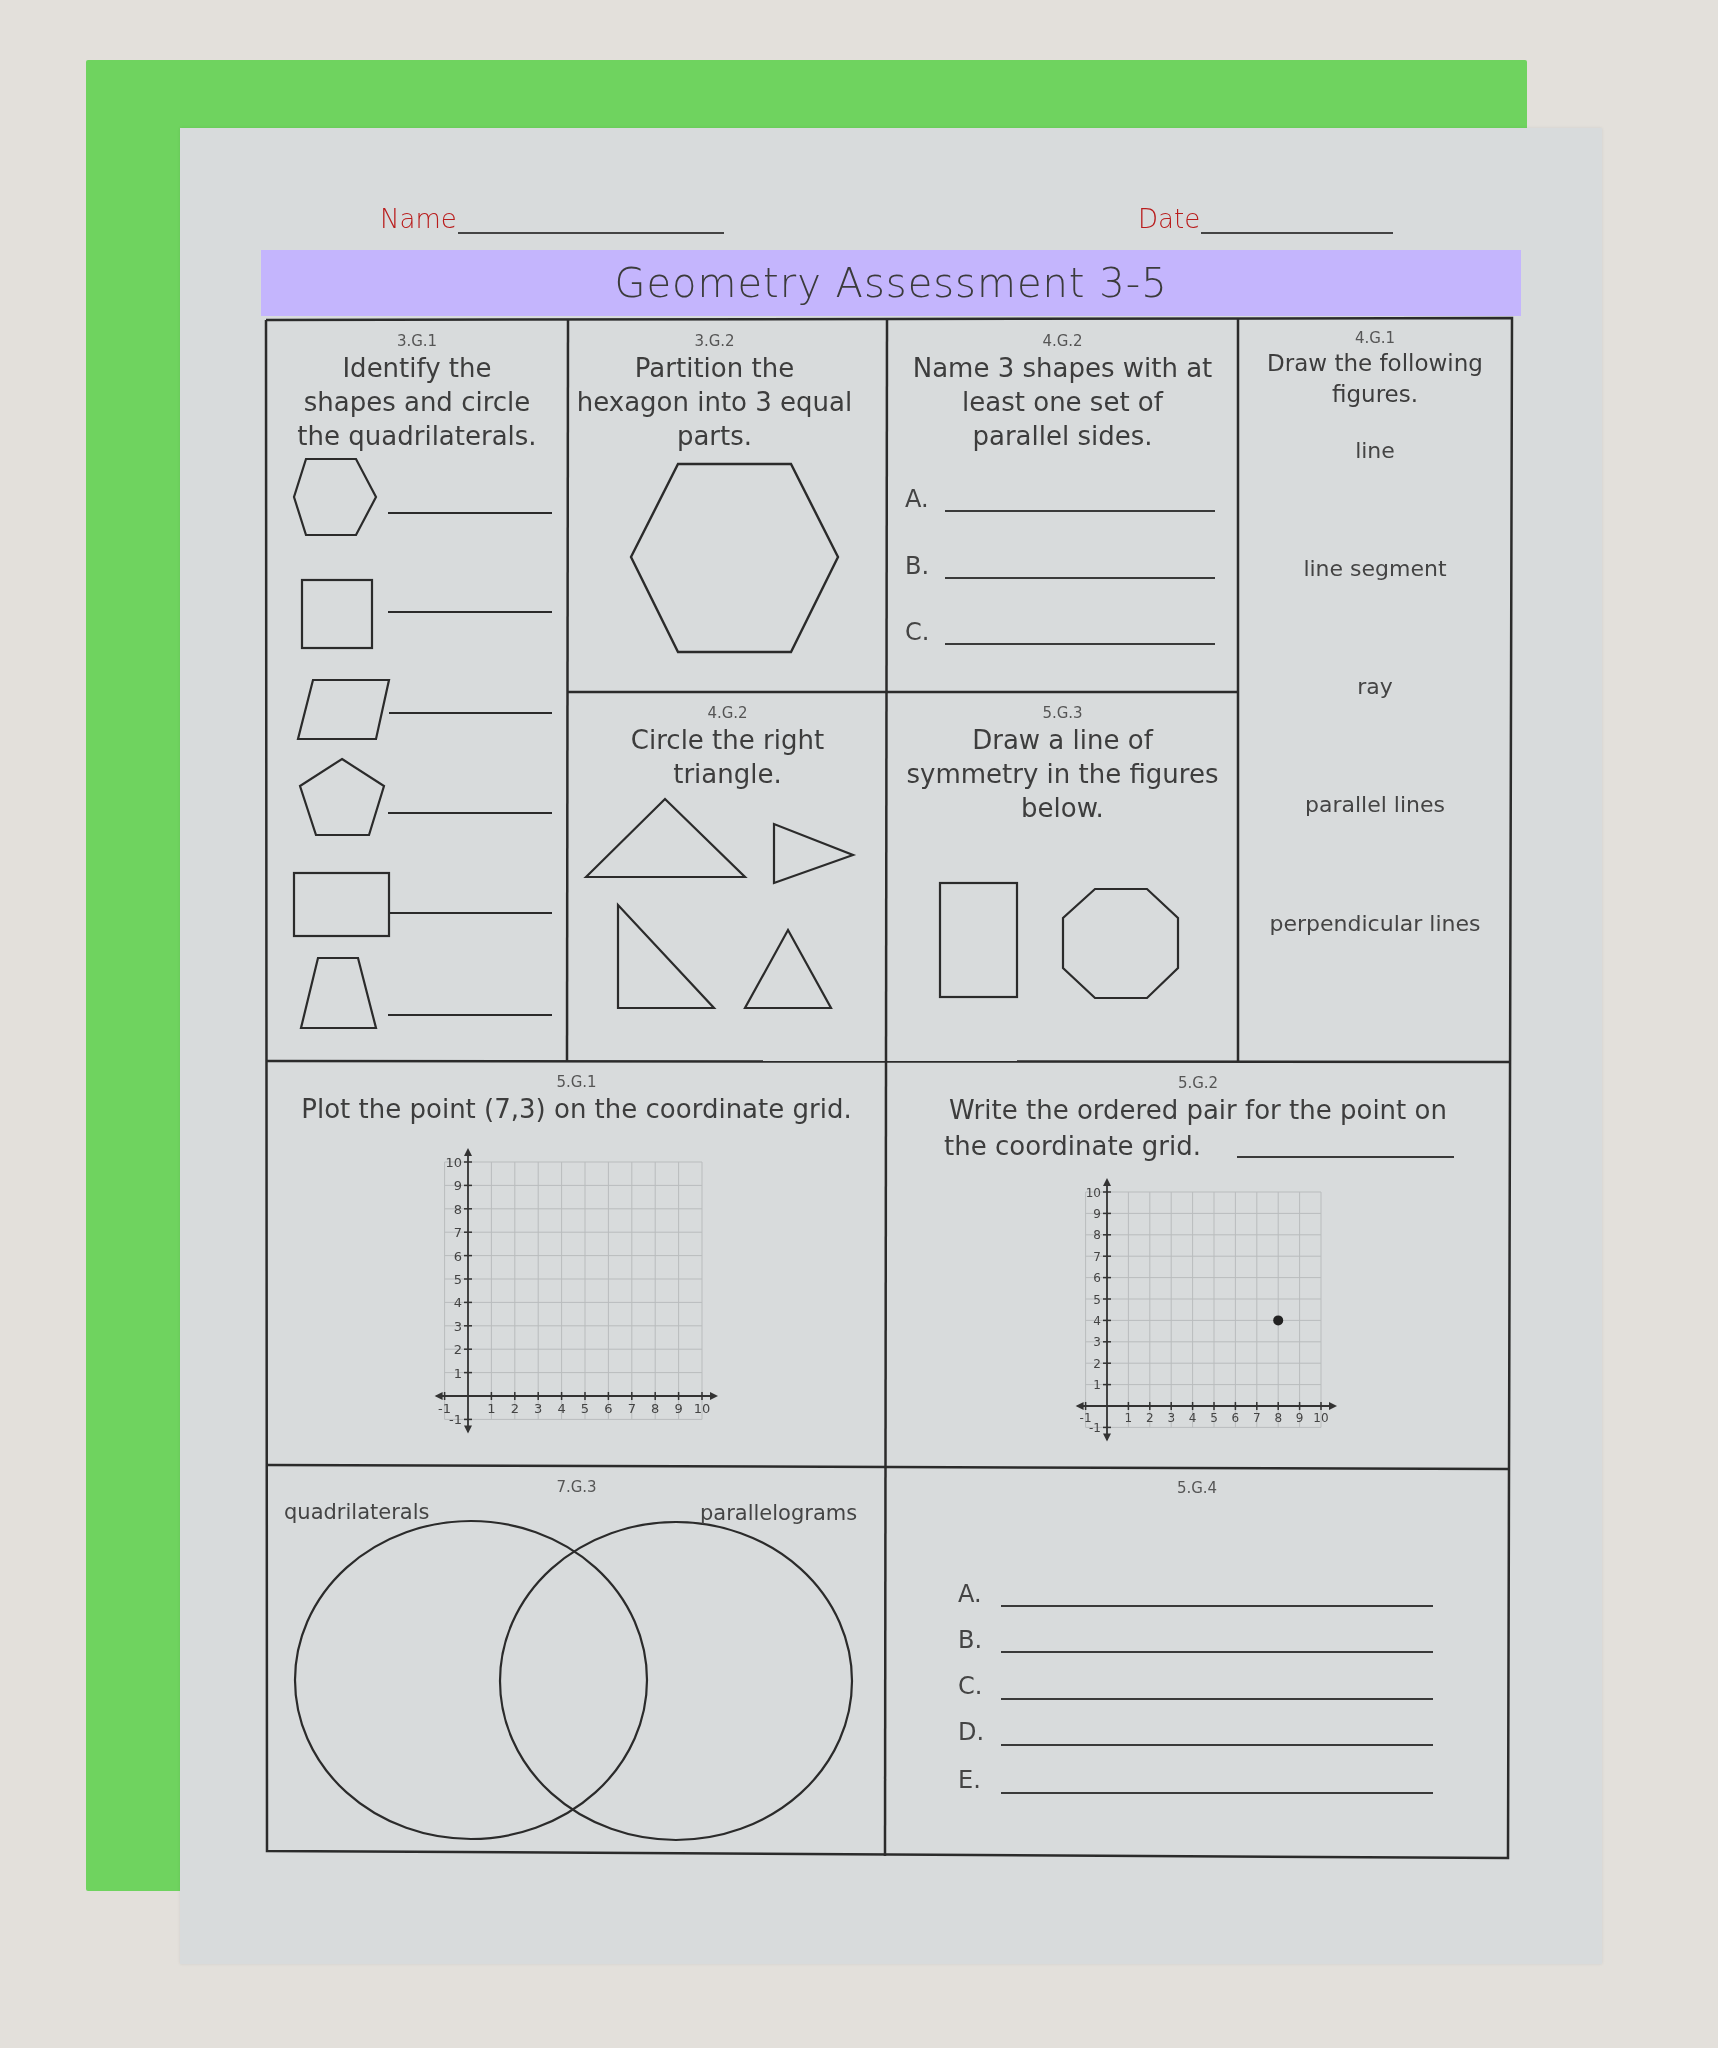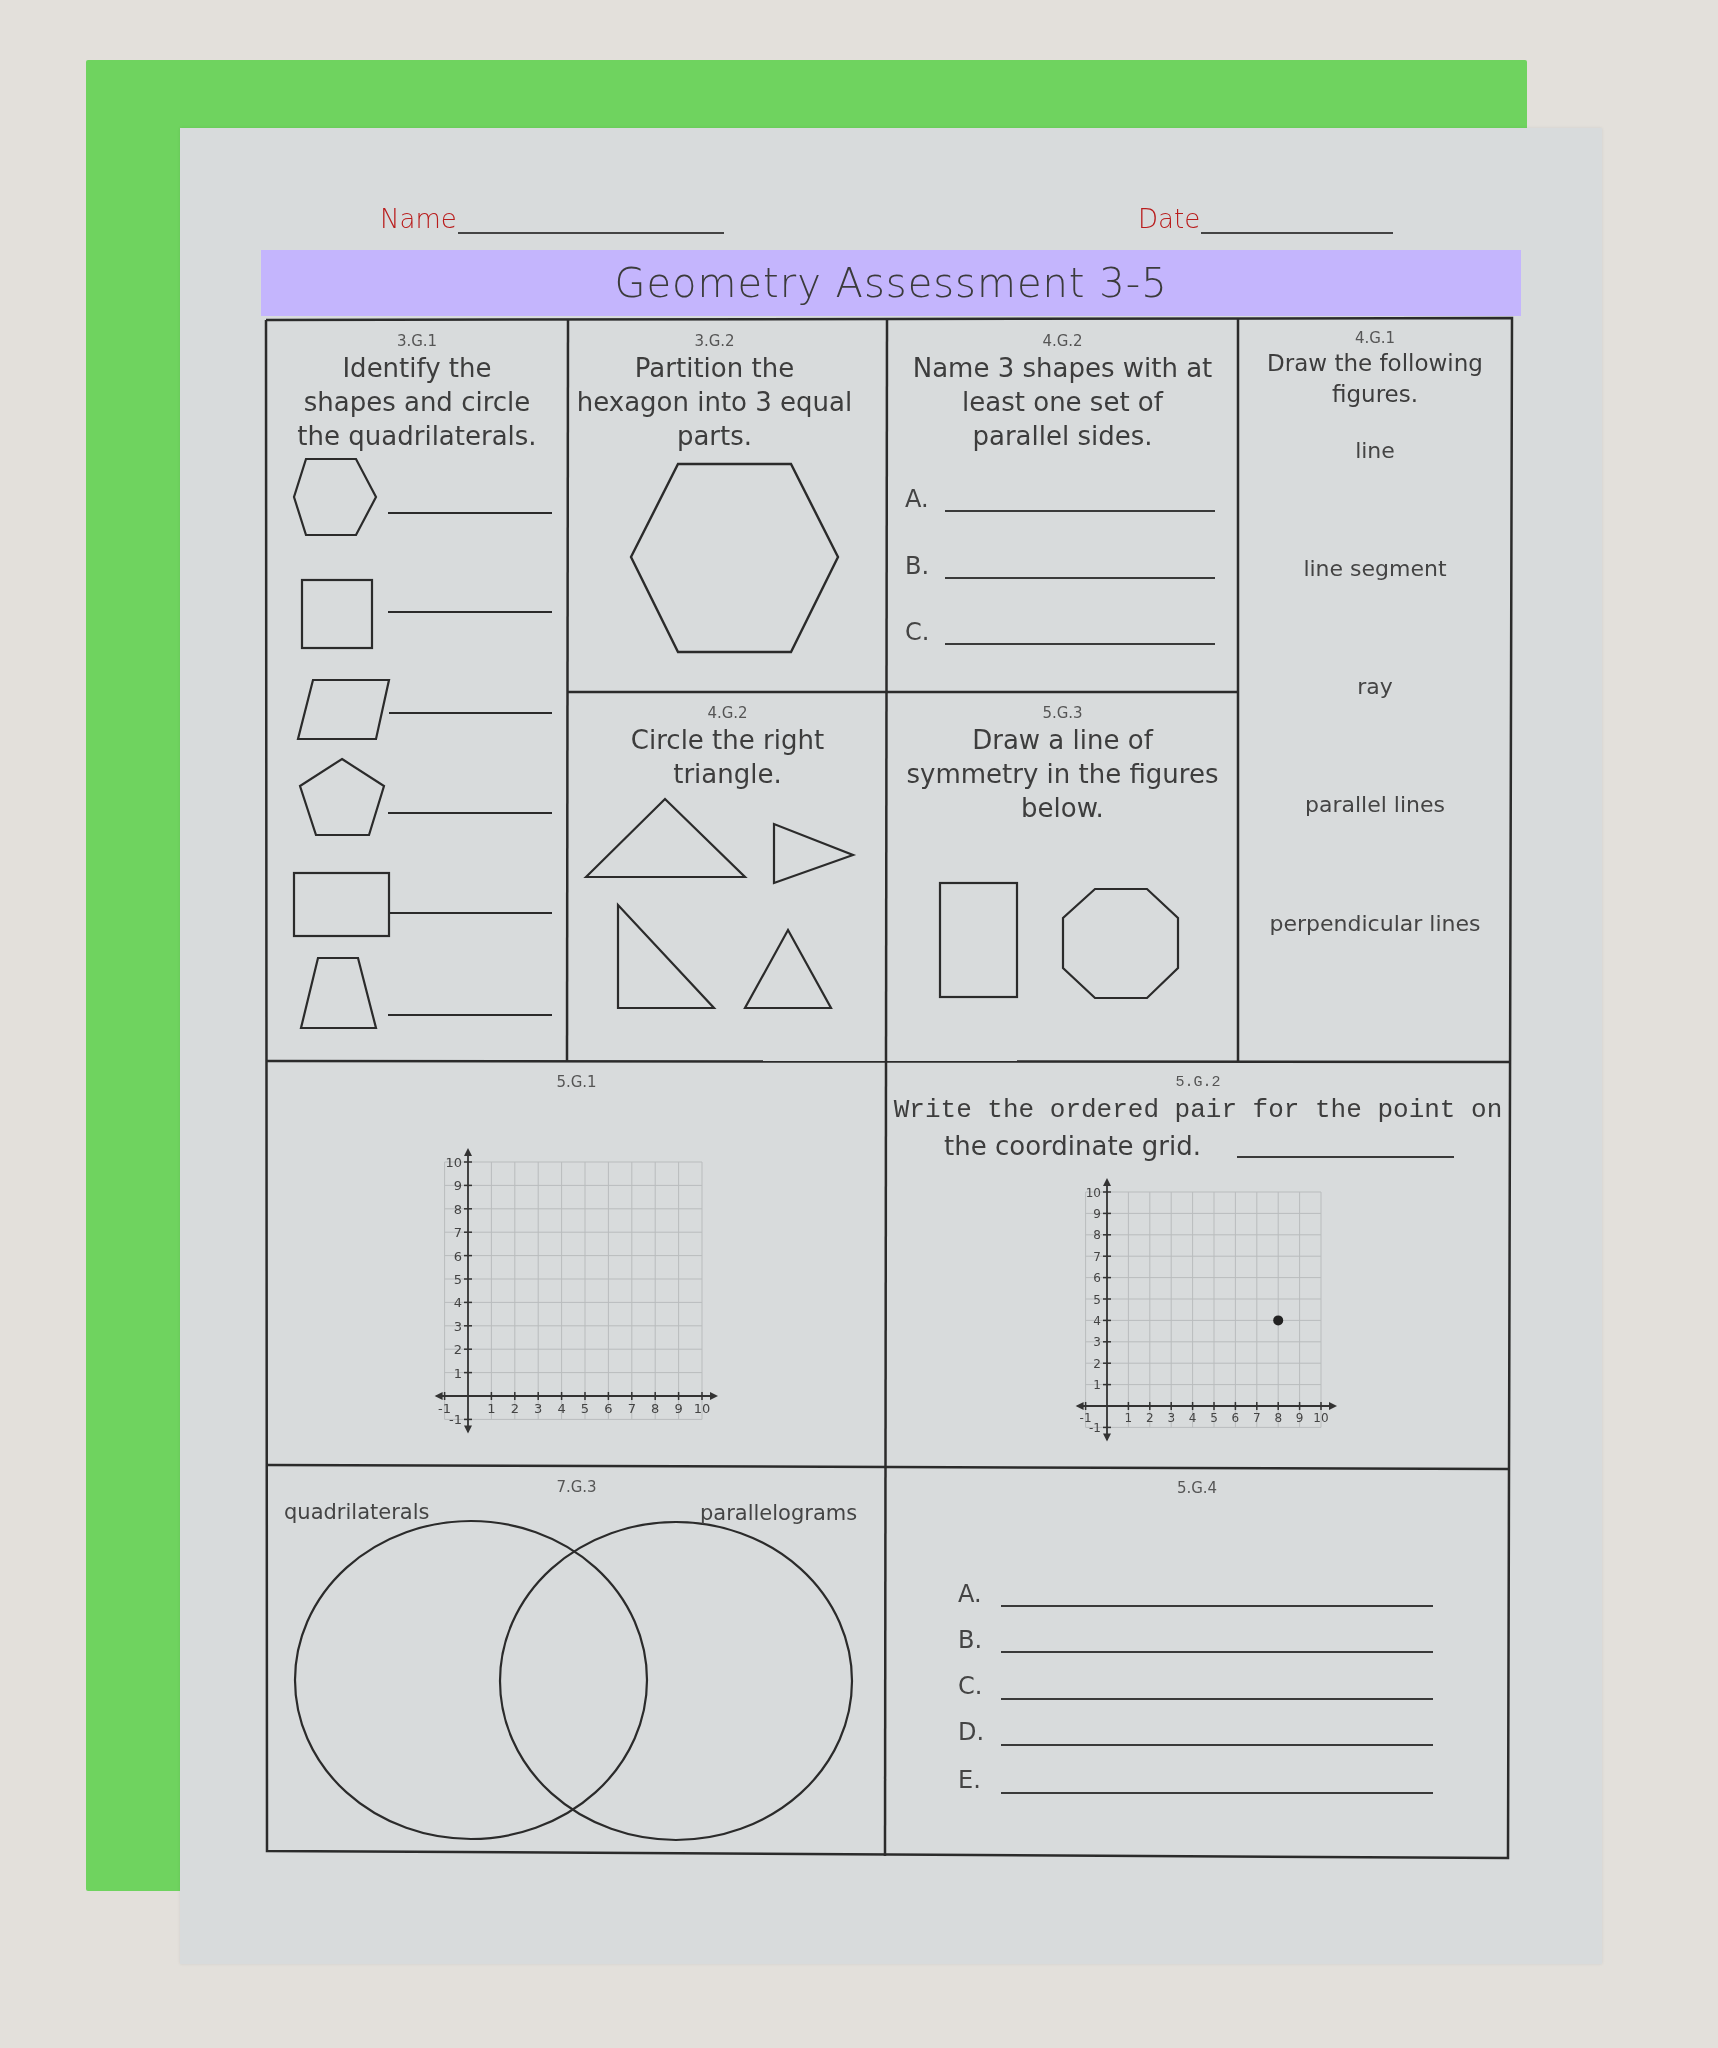--- a/index.html
+++ b/index.html
@@ -320,23 +320,24 @@
 
 <div class="cell-text" style="left:888px; top:703px; width:349px;">
   <span class="std">5.G.3</span>
   <span class="prompt">Draw a line of</span>
   <span class="prompt">symmetry in the figures</span>
   <span class="prompt">below.</span>
 </div>
 
 <div class="cell-text" style="left:268px; top:1072px; width:617px;">
   <span class="std">5.G.1</span>
-</div>
-
-<div class="cell-text" style="left:888px; top:1073px; width:620px;font-family:Liberation Mono, monospace;">
+  <span class="prompt">Plot the point (7,3) on the coordinate grid.</span>
+</div>
+
+<div class="cell-text" style="left:888px; top:1073px; width:620px;">
   <span class="std">5.G.2</span>
   <span class="prompt">Write the ordered pair for the point on</span>
 </div>
 <div class="abs" style="left:944px; top:1129px; font-size:26px; line-height:34px; color:#3d3d3d;">the coordinate grid.</div>
 <div class="ans-line" style="left:1237px; top:1156px; width:217px;"></div>
 
 <div class="cell-text" style="left:268px; top:1477px; width:617px;">
   <span class="std">7.G.3</span>
 </div>
 <div class="venn-label" style="left:284px; top:1500px;">quadrilaterals</div>

